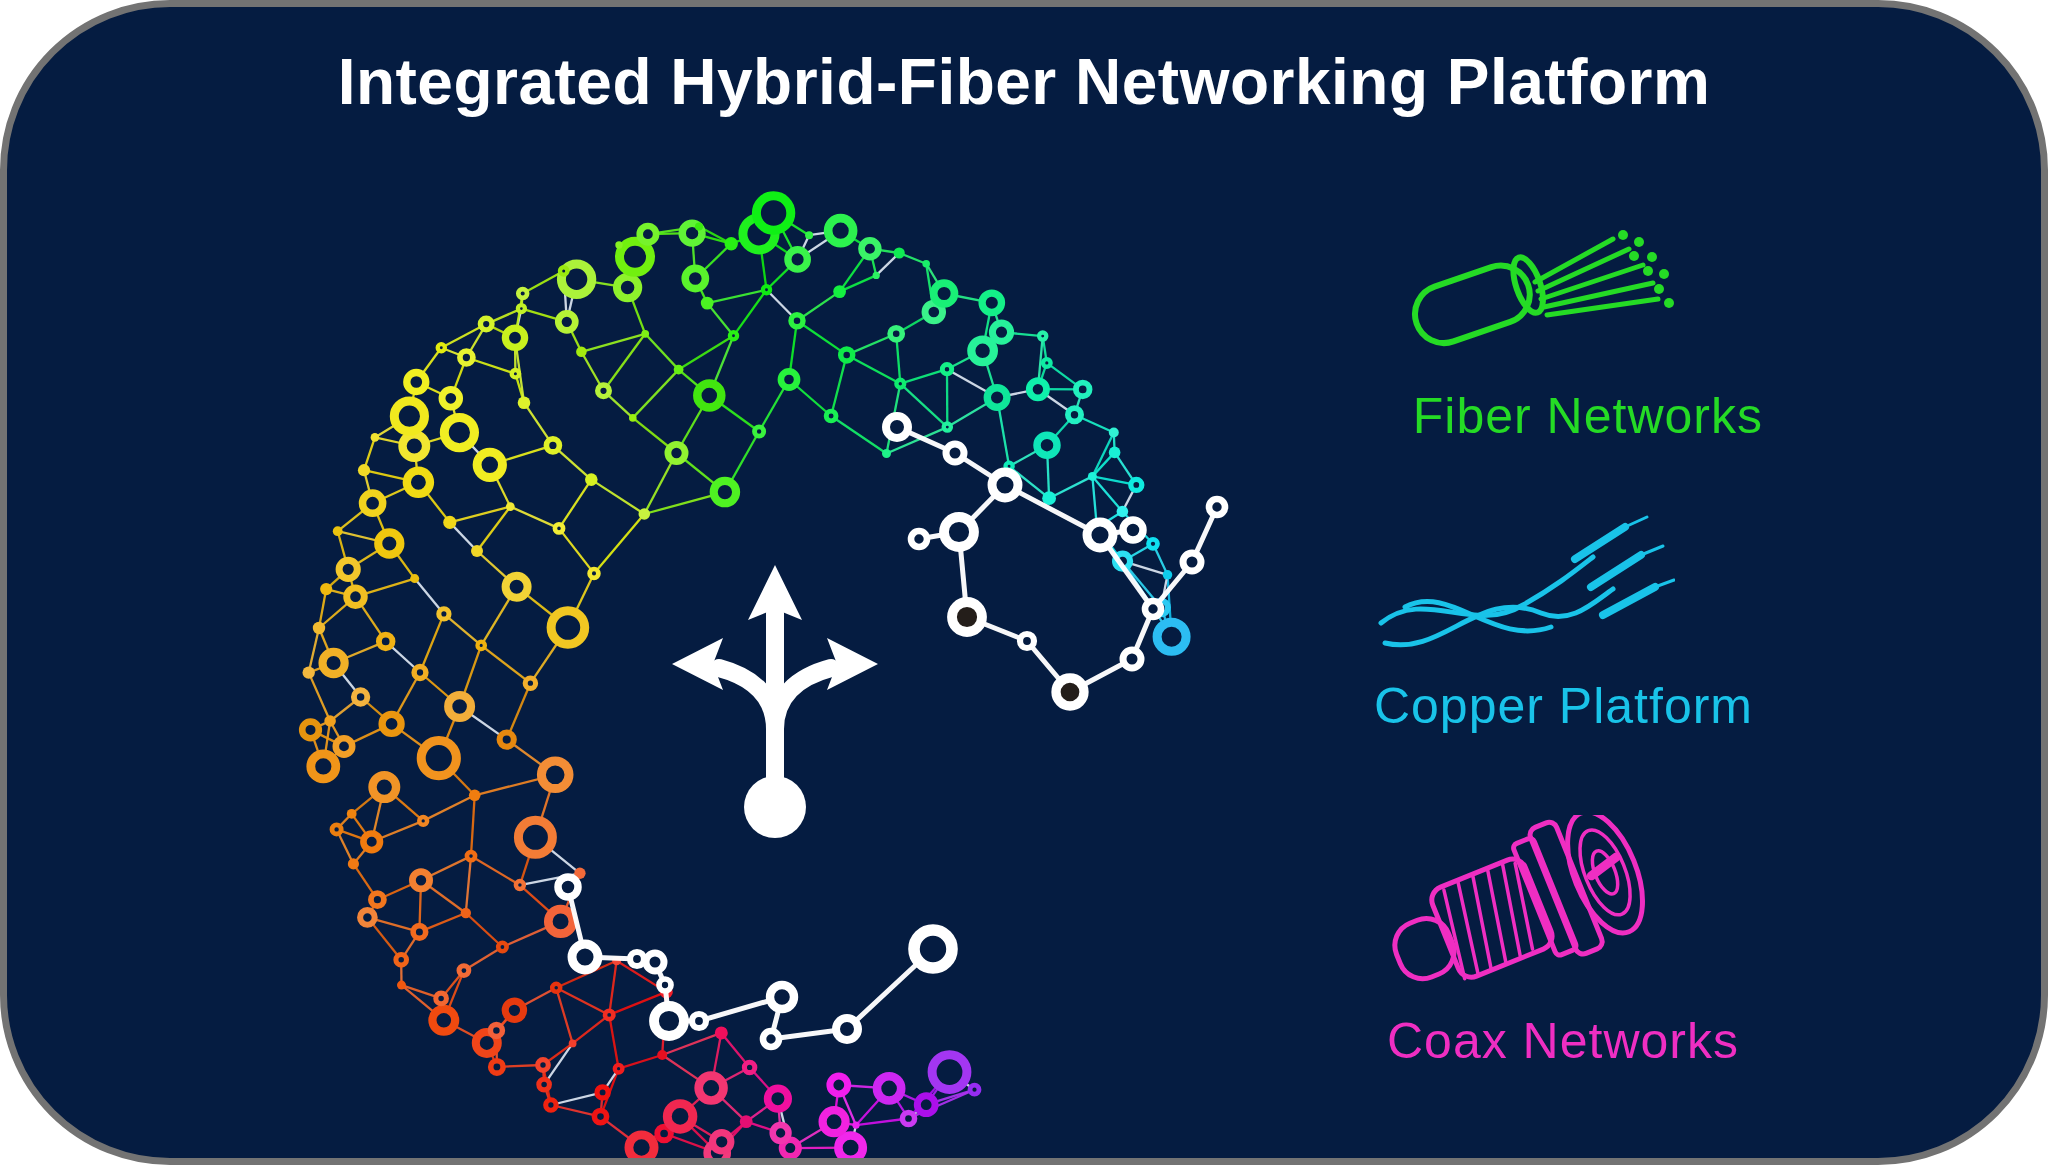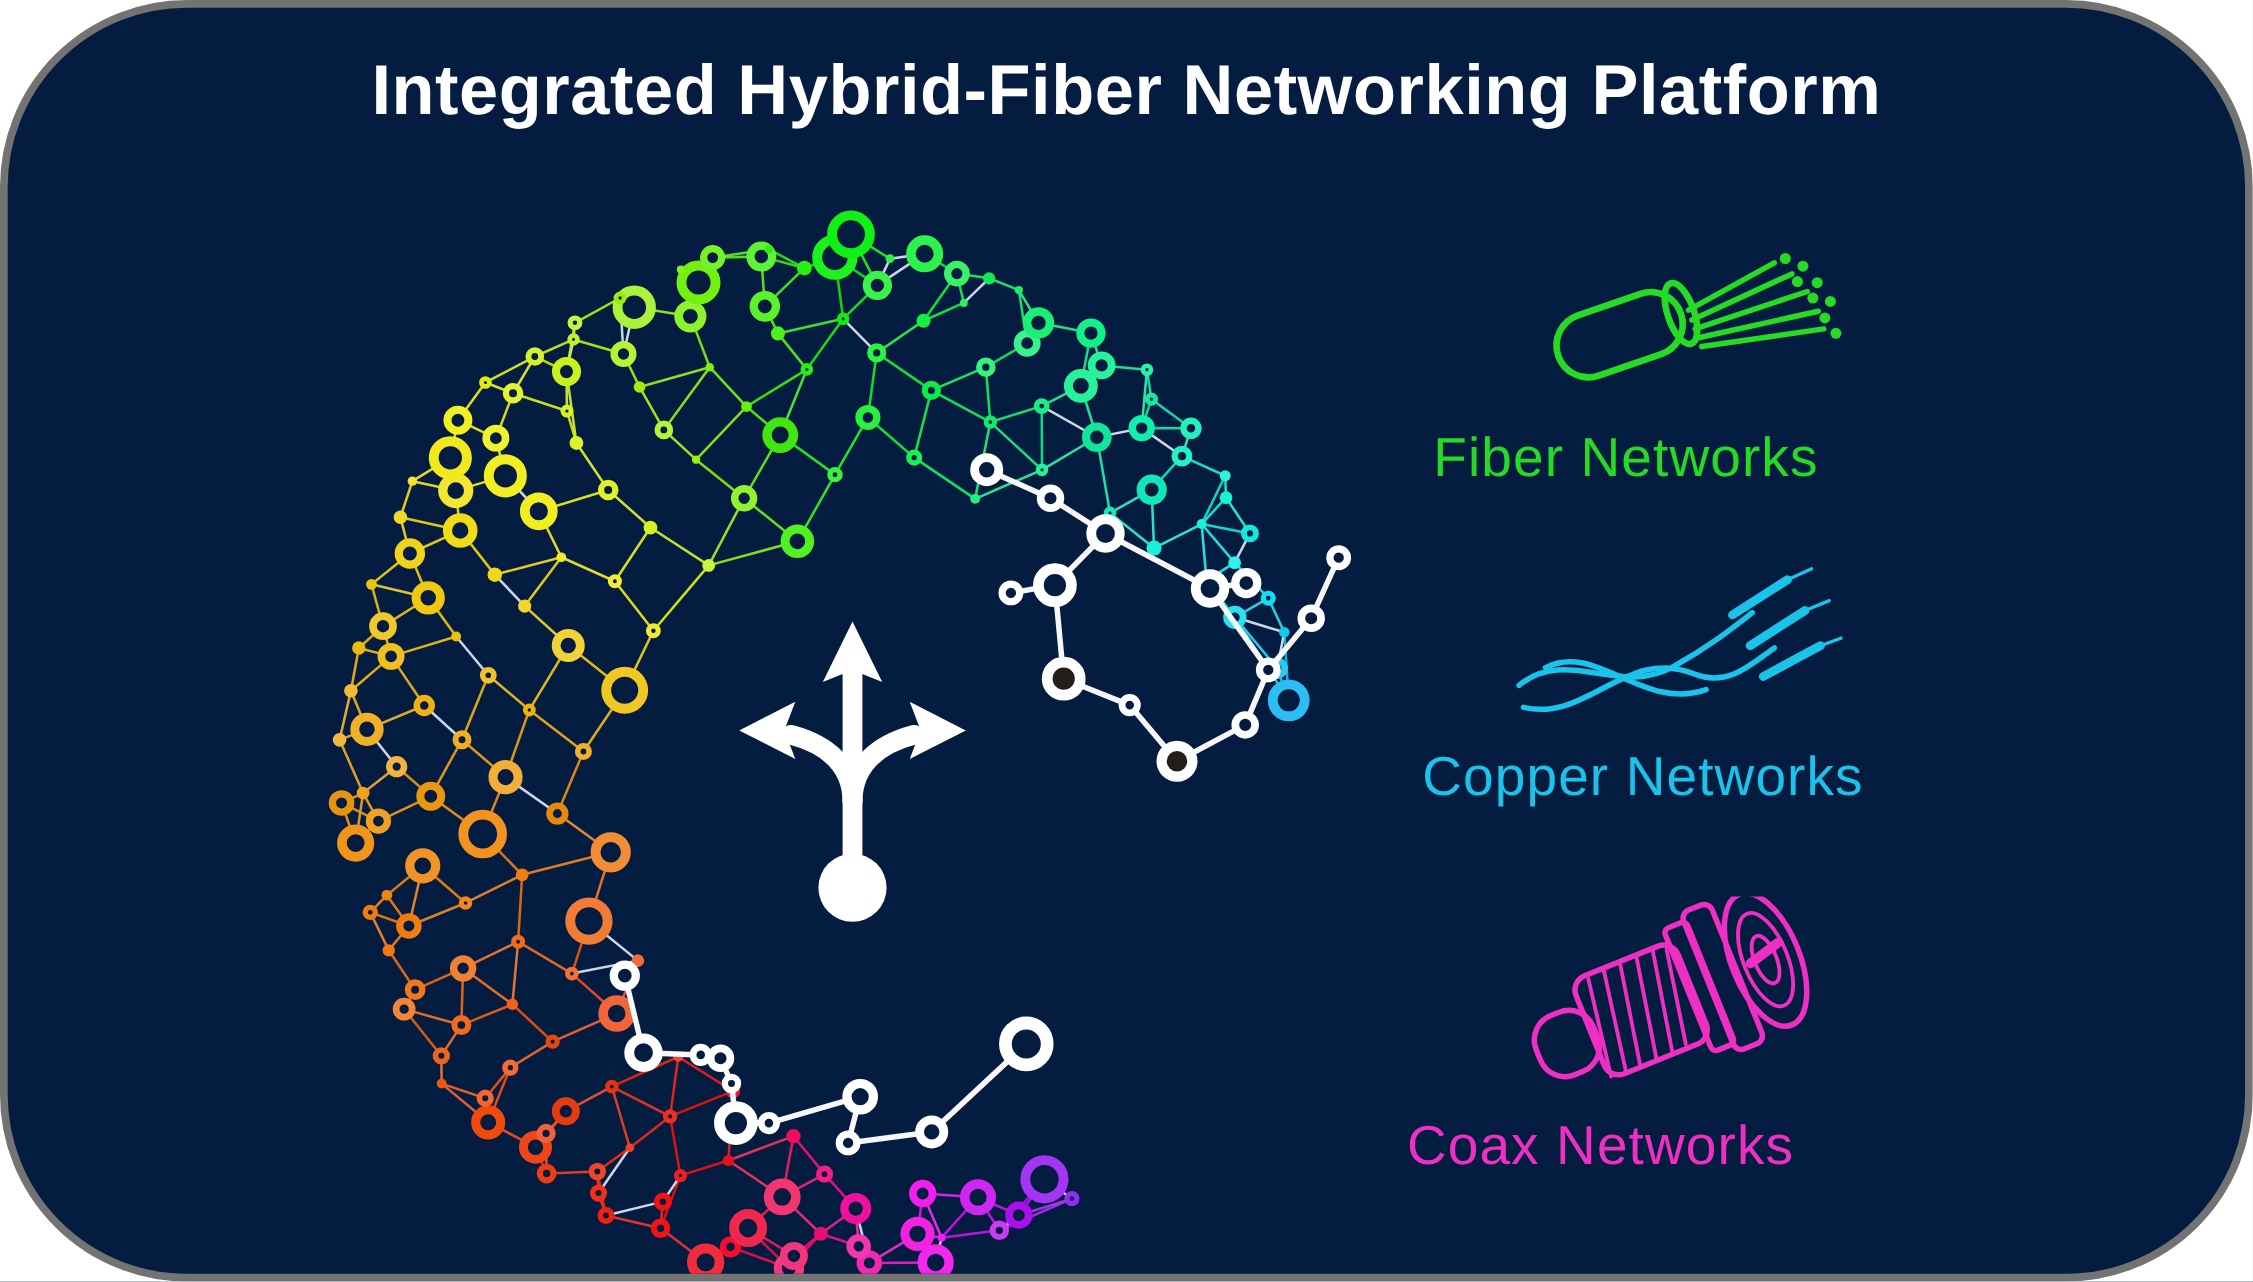--- a/index.html
+++ b/index.html
@@ -7,21 +7,21 @@
   .card{
     position:absolute;left:0;top:0;width:2048px;height:1165px;box-sizing:border-box;
     background:#051C41;border:7px solid #737373;border-radius:170px;overflow:hidden;
   }
   .title{
     position:absolute;left:0;top:38px;width:100%;text-align:center;
     color:#FFFFFF;font-size:64px;font-weight:700;letter-spacing:0.5px;
   }
   #globe-svg{position:absolute;left:0;top:0;width:2048px;height:1165px;}
   .legend-label{
-    position:absolute;width:460px;text-align:left;font-size:50px;font-weight:400;letter-spacing:1px;
+    position:absolute;width:460px;text-align:right;font-size:50px;font-weight:400;letter-spacing:1px;
   }
   .label-fiber{left:1296px;top:380px;color:#25DB25;}
   .label-copper{left:1286px;top:670px;color:#19C3E9;}
   .label-coax{left:1272px;top:1005px;color:#EF2EC2;}
   .legend-icon{position:absolute;}
   .icon-fiber{left:1400px;top:222px;}
   .icon-copper{left:1368px;top:488px;}
   .icon-coax{left:1372px;top:808px;}
   .stroke-fiber{stroke:#25DB25;}
   .fill-fiber{fill:#25DB25;}
@@ -636,21 +636,21 @@
           <path d="M216,92 L266,60"></path>
           <path d="M228,120 L280,92"></path>
         </g>
         <g stroke-width="3">
           <path d="M250,32 L272,22"></path>
           <path d="M266,60 L288,51"></path>
           <path d="M280,92 L299,85"></path>
         </g>
       </g>
     </svg>
-    <div class="legend-label label-copper">Copper Networks</div>
+    <div class="legend-label label-copper">Copper Platform</div>
 
     <svg class="legend-icon icon-coax" width="280" height="180" viewBox="0 0 280 180" xmlns="http://www.w3.org/2000/svg">
       <g class="stroke-coax" fill="none" stroke-linecap="round" transform="rotate(-22 140 90)">
         <g stroke-width="5">
           <rect x="8" y="66" width="56" height="58" rx="24"></rect>
           <rect x="60" y="44" width="100" height="96" rx="14"></rect>
           <rect x="156" y="32" width="22" height="120" rx="5"></rect>
           <rect x="176" y="24" width="28" height="136" rx="8"></rect>
           <ellipse cx="232" cy="92" rx="31" ry="64"></ellipse>
         </g>

